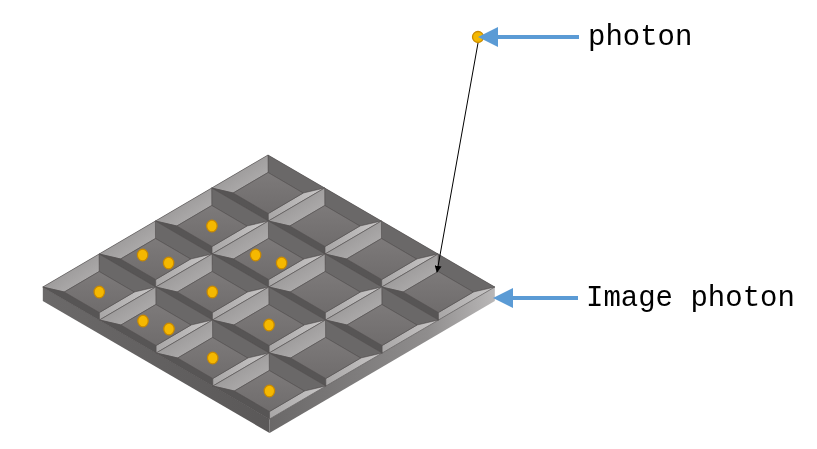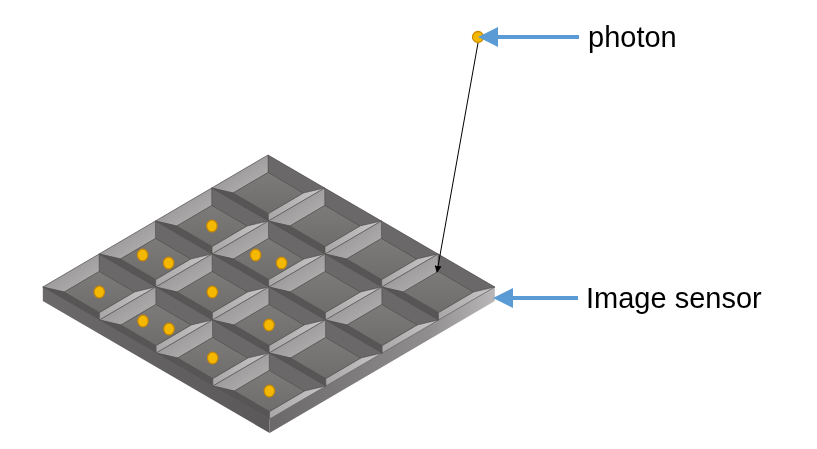--- a/index.html
+++ b/index.html
@@ -1,18 +1,18 @@
 <!DOCTYPE html>
 <html><head>
 <meta charset="utf-8">
 <style>
   html,body{margin:0;padding:0;background:#ffffff;}
   body{width:817px;height:449px;position:relative;overflow:hidden;font-family:"Liberation Sans",sans-serif;}
   #stage{position:absolute;left:0;top:0;width:817px;height:449px;}
-  .label{position:absolute;color:#000;font-family:Liberation Sans, sans-serif;font-size:29px;line-height:1;white-space:nowrap;}
+  .label{position:absolute;color:#000;font-family:Liberation Mono, monospace;font-size:29px;line-height:1;white-space:nowrap;}
   #label-photon{left:588px;top:23px;}
   #label-sensor{left:586px;top:284px;}
 </style>
 </head>
 <body>
 
 <svg id="stage" width="817" height="449" viewBox="0 0 817 449" xmlns="http://www.w3.org/2000/svg">
   <defs>
     <linearGradient id="gSideL" x1="0" y1="0" x2="1" y2="0">
       <stop offset="0" stop-color="#6b6969"></stop>
@@ -175,13 +175,13 @@
 
   <line id="incident" stroke="#000" stroke-width="1" marker-end="url(#blackHead)" x1="478" y1="43" x2="437" y2="272"></line>
 
   <circle id="photon-src" r="5.5" stroke-width="1.3" cx="478" cy="37" fill="#F5B800" stroke="#C98A00"></circle>
 
   <line x1="579" y1="37" x2="494" y2="37" stroke="#5B9BD5" stroke-width="4" marker-end="url(#blueHead)"></line>
   <line x1="578" y1="298" x2="509" y2="298" stroke="#5B9BD5" stroke-width="4" marker-end="url(#blueHead)"></line>
 </svg>
 
 <div id="label-photon" class="label">photon</div>
-<div id="label-sensor" class="label">Image sensor</div>
+<div id="label-sensor" class="label">Image photon</div>
 
 </body></html>

